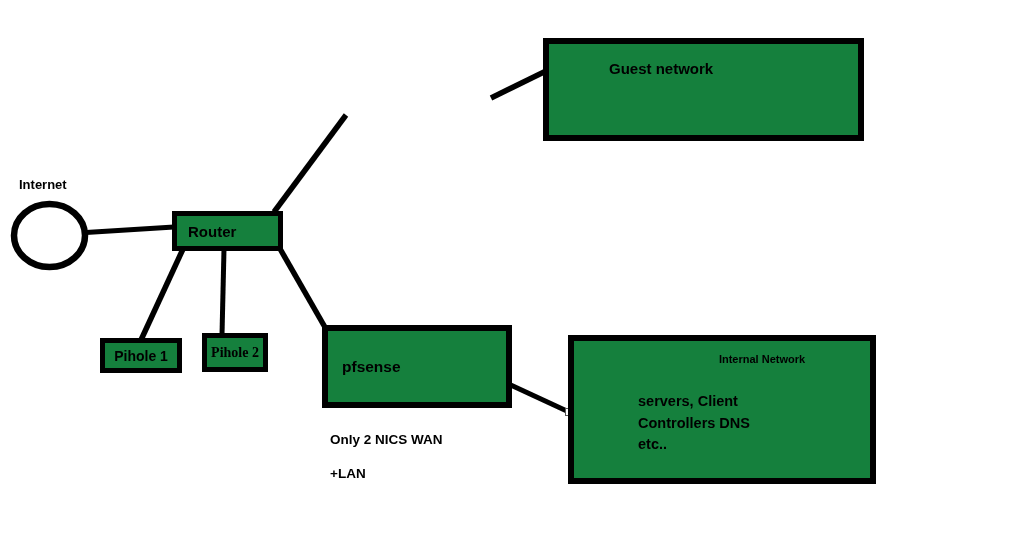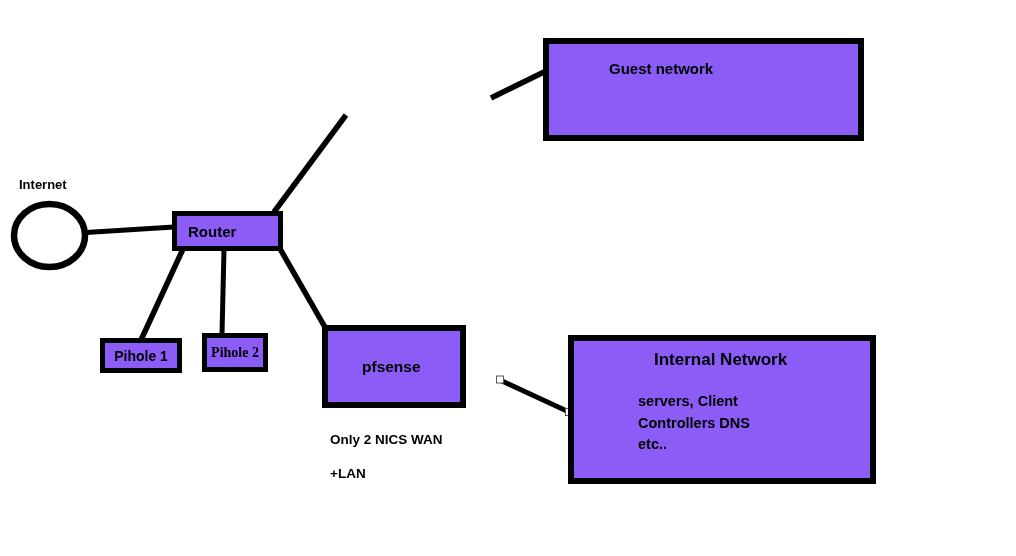--- a/index.html
+++ b/index.html
@@ -18,54 +18,55 @@
   }
   .wires {
     position: absolute;
     left: 0;
     top: 0;
     width: 1016px;
     height: 556px;
   }
   .node {
     position: absolute;
-    background: #8b5cf6;
+    background: #15803d;
     border: 5px solid #000000;
     box-sizing: border-box;
     display: flex;
     align-items: center;
     font-weight: bold;
     white-space: nowrap;
   }
   .node.thick { border-width: 6px; }
 
   .router-box    { left: 172px; top: 211px; width: 111px; height: 40px; padding-left: 11px; font-size: 15px; }
   .guestwifi-box { left: 346px; top: 79px;  width: 147px; height: 39px; padding-left: 12px; font-size: 15px; border-width: 6px; }
   .pihole1-box   { left: 100px; top: 338px; width: 82px;  height: 35px; justify-content: center; font-size: 14px; }
   .pihole2-box   { left: 202px; top: 333px; width: 66px;  height: 39px; justify-content: center; font-size: 14px; font-family: Liberation Serif, serif; }
-  .pfsense-box   { left: 322px; top: 325px; width: 144px; height: 83px; padding-left: 34px; font-size: 15.5px; border-width: 6px; }
+  .pfsense-box   { left: 322px; top: 325px; width: 190px; height: 83px; padding-left: 14px; font-size: 15.5px; border-width: 6px; }
 
   .guestnet-box {
     left: 543px; top: 38px; width: 321px; height: 103px;
     border-width: 6px;
     align-items: flex-start;
     padding: 16px 0 0 60px;
     font-size: 15px;
   }
   .internal-box {
     left: 568px; top: 335px; width: 308px; height: 149px;
     border-width: 6px;
     display: block;
     padding: 8px 0 0 64px;
     font-size: 14.5px;
     line-height: 21px;
   }
   .internal-box .title {
-    font-size: 17px;
+    font-size: 11px;
     margin: 0 0 21px 16px;
+    text-align: center;
   }
   .internal-box .body-line {
     margin: 0;
     line-height: 21.5px;
   }
 
   .float-label {
     position: absolute;
     font-weight: bold;
     white-space: pre-line;

